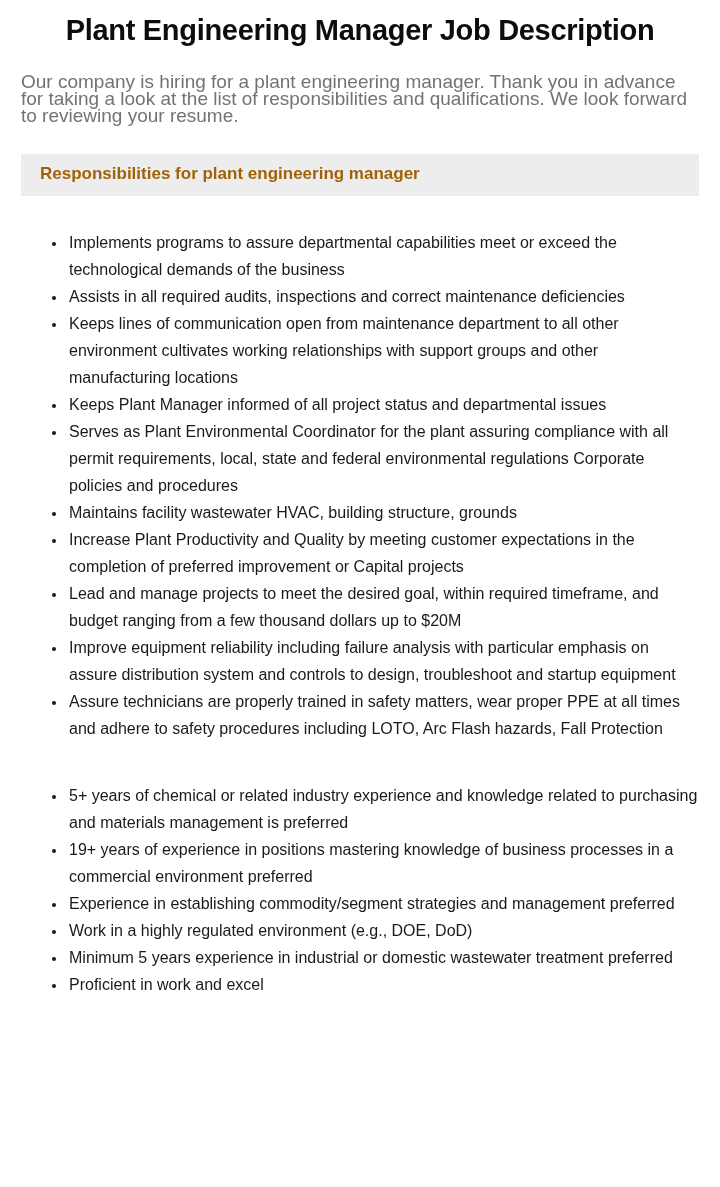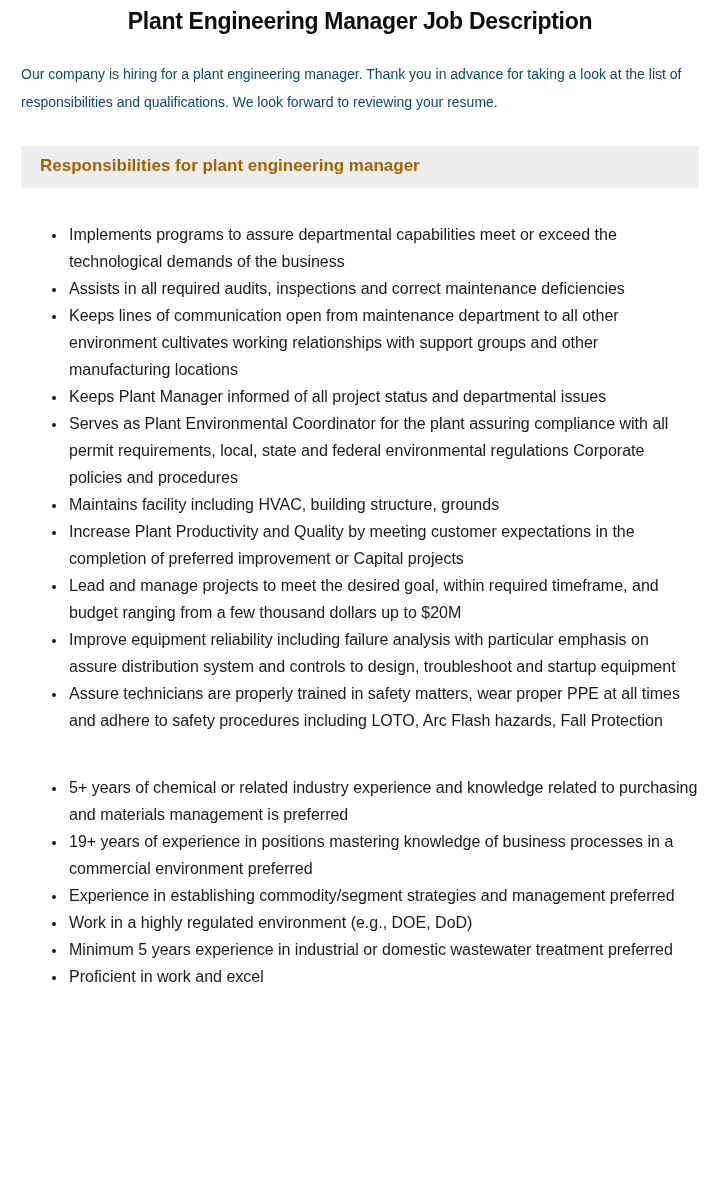--- a/index.html
+++ b/index.html
@@ -11,32 +11,32 @@
     min-height: 1187px;
     margin: 0 auto;
     font-family: "Liberation Sans", sans-serif;
     color: #151515;
     -webkit-font-smoothing: antialiased;
   }
   .doc {
     padding: 6px 21px 24px 21px;
   }
   .doc-title {
-    font-size: 23px;
+    font-size: 29px;
     line-height: 1.15;
     font-weight: 700;
     text-align: center;
     color: #0d0d0d;
     letter-spacing: -0.3px;
-    margin: 2px 0 26px 0;
+    margin: 8px 0 26px 0;
   }
   .intro {
-    font-size: 14px;
-    line-height: 28px;
-    color: #0c4a6e;
+    font-size: 19px;
+    line-height: 17px;
+    color: #737373;
     margin: 0 0 30px 0;
   }
   .section-bar {
     background: #ededed;
     padding: 10px 19px 11px 19px;
     margin: 0 0 33px 0;
   }
   .section-heading {
     font-size: 17px;
     font-weight: 700;
@@ -74,21 +74,21 @@
   <section>
     <div class="section-bar">
       <h2 class="section-heading">Responsibilities for plant engineering manager</h2>
     </div>
     <ul class="bullet-list">
         <li>Implements programs to assure departmental capabilities meet or exceed the technological demands of the business</li>
         <li>Assists in all required audits, inspections and correct maintenance deficiencies</li>
         <li>Keeps lines of communication open from maintenance department to all other environment cultivates working relationships with support groups and other manufacturing locations</li>
         <li>Keeps Plant Manager informed of all project status and departmental issues</li>
         <li>Serves as Plant Environmental Coordinator for the plant assuring compliance with all permit requirements, local, state and federal environmental regulations Corporate policies and procedures</li>
-        <li>Maintains facility including HVAC, building structure, grounds</li>
+        <li>Maintains facility wastewater HVAC, building structure, grounds</li>
         <li>Increase Plant Productivity and Quality by meeting customer expectations in the completion of preferred improvement or Capital projects</li>
         <li>Lead and manage projects to meet the desired goal, within required timeframe, and budget ranging from a few thousand dollars up to $20M</li>
         <li>Improve equipment reliability including failure analysis with particular emphasis on assure distribution system and controls to design, troubleshoot and startup equipment</li>
         <li>Assure technicians are properly trained in safety matters, wear proper PPE at all times and adhere to safety procedures including LOTO, Arc Flash hazards, Fall Protection</li>
       </ul>
   </section>
 
   <section>
     <ul class="bullet-list last">
         <li>5+ years of chemical or related industry experience and knowledge related to purchasing and materials management is preferred</li>

